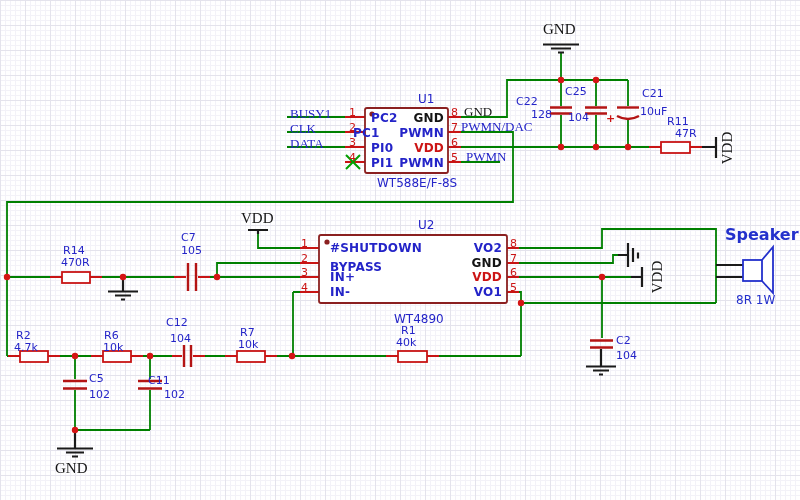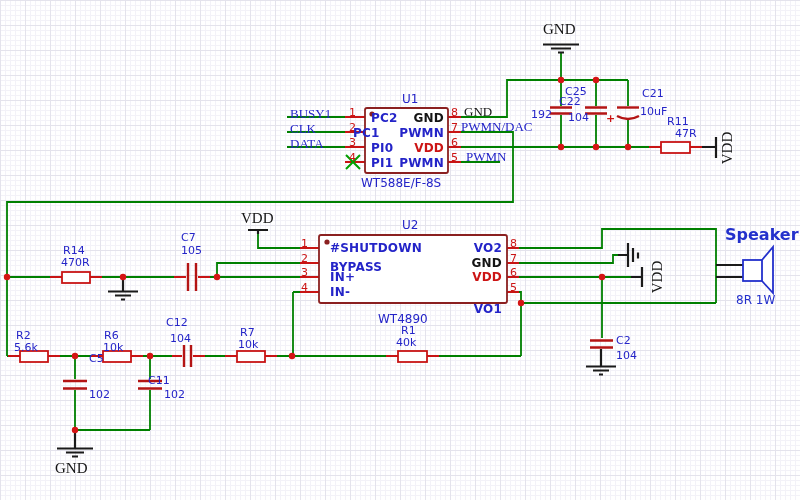--- a/index.html
+++ b/index.html
@@ -6,21 +6,21 @@
   .sheet{position:relative;width:800px;height:500px;overflow:hidden;background-color:#ffffff;
     background-image:
       linear-gradient(#e4e3ec 1px, transparent 1px),
       linear-gradient(90deg,#e4e3ec 1px, transparent 1px),
       linear-gradient(#f3f2f8 1px, transparent 1px),
       linear-gradient(90deg,#f3f2f8 1px, transparent 1px);
     background-size:25px 25px,25px 25px,5px 5px,5px 5px;}
   svg{position:absolute;left:0;top:0;}
   .l{position:absolute;white-space:nowrap;line-height:1;}
   .sans11{font:11px "DejaVu Sans",sans-serif;}
-  .sans12{font:12px "DejaVu Sans",sans-serif;}
+  .sans12{font:12px "DejaVu Sans",sans-serif;padding-left:16px;}
   .chiplbl{font:bold 12px "DejaVu Sans",sans-serif;letter-spacing:0.2px;}
   .pinnum{font:11px "DejaVu Sans",sans-serif;color:#cc1414;}
   .serif13{font:13px "Liberation Serif",serif;}
   .serif15{font:15px "Liberation Serif",serif;}
   .blue{color:#2424c8;}
   .red{color:#cc1414;}
   .black{color:#141414;}
   .spk{font:bold 16px "DejaVu Sans",sans-serif;color:#2330cc;}
   .spkv{font:12px "DejaVu Sans",sans-serif;color:#2330cc;}
   .ralign{text-align:right;}
@@ -145,22 +145,22 @@
 <span class="l chiplbl blue ralign" style="left:382px;top:156px;width:62px">PWMN</span>
 <span class="l pinnum" style="left:451px;top:106px">8</span>
 <span class="l pinnum" style="left:451px;top:121px">7</span>
 <span class="l pinnum" style="left:451px;top:136px">6</span>
 <span class="l pinnum" style="left:451px;top:151px">5</span>
 <span class="l serif13 black" style="left:464px;top:104px">GND</span>
 <span class="l serif13 blue" style="left:461px;top:119px">PWMN/DAC</span>
 <span class="l serif13 blue" style="left:466px;top:149px">PWMN</span>
 
 <span class="l serif15 black" style="left:543px;top:21px">GND</span>
-<span class="l sans11 blue" style="left:559px;top:95px">C22</span>
-<span class="l sans11 blue" style="left:531px;top:108px">192</span>
+<span class="l sans11 blue" style="left:516px;top:95px">C22</span>
+<span class="l sans11 blue" style="left:531px;top:108px">128</span>
 <span class="l sans11 blue" style="left:565px;top:85px">C25</span>
 <span class="l sans11 blue" style="left:568px;top:111px">104</span>
 <span class="l sans11 blue" style="left:642px;top:87px">C21</span>
 <span class="l sans11 blue" style="left:640px;top:105px">10uF</span>
 <span class="l sans11 red" style="left:606px;top:112px;font-weight:bold">+</span>
 <span class="l sans11 blue" style="left:667px;top:115px">R11</span>
 <span class="l sans11 blue" style="left:675px;top:127px">47R</span>
 <span class="l serif15 black rot" style="left:727px;top:148px">VDD</span>
 
 <span class="l serif15 black" style="left:241px;top:210px">VDD</span>
@@ -170,43 +170,43 @@
 <span class="l pinnum ralign" style="left:292px;top:252px;width:16px">2</span>
 <span class="l pinnum ralign" style="left:292px;top:266px;width:16px">3</span>
 <span class="l pinnum ralign" style="left:292px;top:281px;width:16px">4</span>
 <span class="l chiplbl blue" style="left:330px;top:241px">#SHUTDOWN</span>
 <span class="l chiplbl blue" style="left:330px;top:260px">BYPASS</span>
 <span class="l chiplbl blue" style="left:330px;top:270px">IN+</span>
 <span class="l chiplbl blue" style="left:330px;top:285px">IN-</span>
 <span class="l chiplbl blue ralign" style="left:438px;top:241px;width:64px">VO2</span>
 <span class="l chiplbl black ralign" style="left:438px;top:256px;width:64px">GND</span>
 <span class="l chiplbl red ralign" style="left:438px;top:270px;width:64px">VDD</span>
-<span class="l chiplbl blue ralign" style="left:438px;top:302px;width:64px">VO1</span>
+<span class="l chiplbl blue ralign" style="left:438px;top:285px;width:64px">VO1</span>
 <span class="l pinnum" style="left:510px;top:237px">8</span>
 <span class="l pinnum" style="left:510px;top:252px">7</span>
 <span class="l pinnum" style="left:510px;top:266px">6</span>
 <span class="l pinnum" style="left:510px;top:281px">5</span>
 <span class="l serif15 black rot" style="left:657px;top:277px">VDD</span>
 
 <span class="l sans11 blue" style="left:63px;top:244px">R14</span>
 <span class="l sans11 blue" style="left:61px;top:256px">470R</span>
 <span class="l sans11 blue" style="left:181px;top:231px">C7</span>
 <span class="l sans11 blue" style="left:181px;top:244px">105</span>
 
 <span class="l sans11 blue" style="left:16px;top:329px">R2</span>
-<span class="l sans11 blue" style="left:14px;top:341px">5.6k</span>
+<span class="l sans11 blue" style="left:14px;top:341px">4.7k</span>
 <span class="l sans11 blue" style="left:104px;top:329px">R6</span>
 <span class="l sans11 blue" style="left:103px;top:341px">10k</span>
 <span class="l sans11 blue" style="left:166px;top:316px">C12</span>
 <span class="l sans11 blue" style="left:170px;top:332px">104</span>
 <span class="l sans11 blue" style="left:240px;top:326px">R7</span>
 <span class="l sans11 blue" style="left:238px;top:338px">10k</span>
 <span class="l sans11 blue" style="left:401px;top:324px">R1</span>
 <span class="l sans11 blue" style="left:396px;top:336px">40k</span>
-<span class="l sans11 blue" style="left:89px;top:352px">C5</span>
+<span class="l sans11 blue" style="left:89px;top:372px">C5</span>
 <span class="l sans11 blue" style="left:89px;top:388px">102</span>
 <span class="l sans11 blue" style="left:148px;top:374px">C11</span>
 <span class="l sans11 blue" style="left:164px;top:388px">102</span>
 <span class="l serif15 black" style="left:55px;top:460px">GND</span>
 
 <span class="l sans11 blue" style="left:616px;top:334px">C2</span>
 <span class="l sans11 blue" style="left:616px;top:349px">104</span>
 <span class="l spk" style="left:725px;top:225px">Speaker</span>
 <span class="l spkv" style="left:736px;top:293px">8R 1W</span>
 

